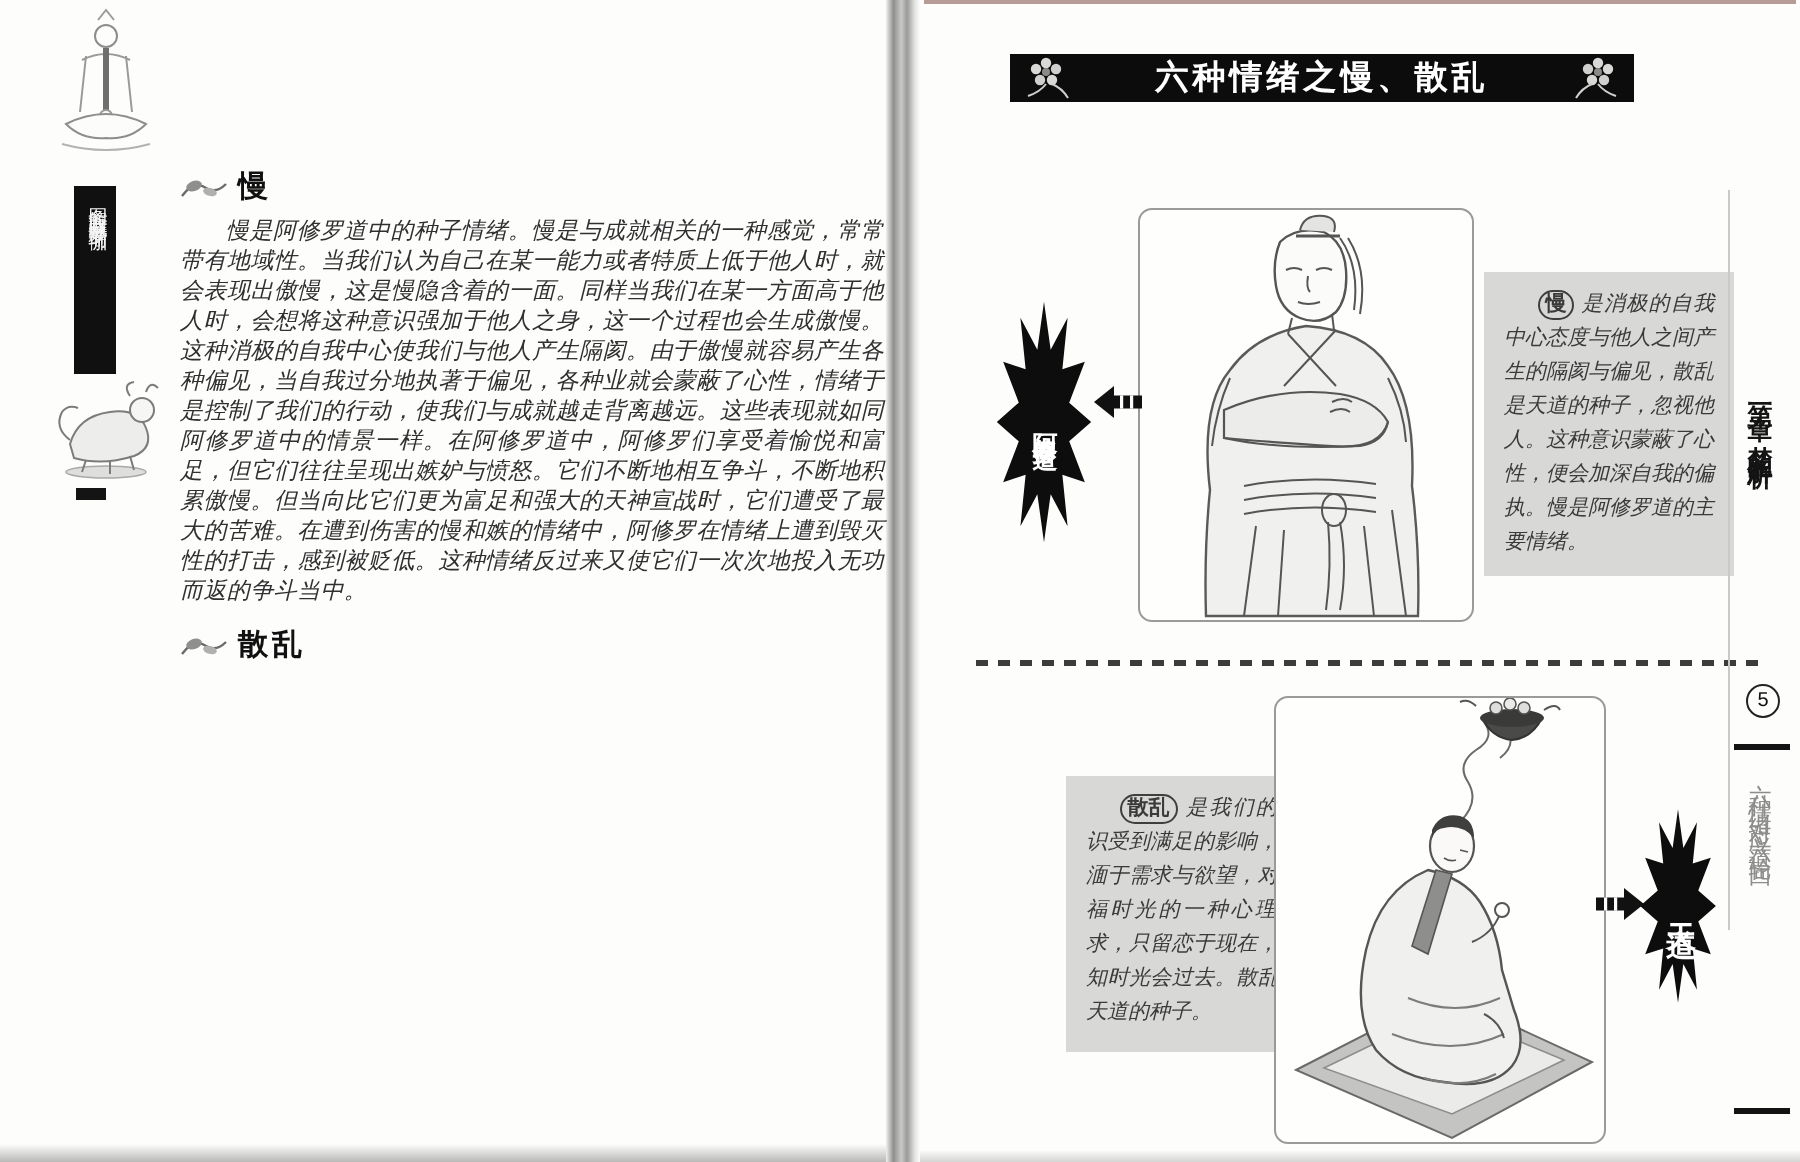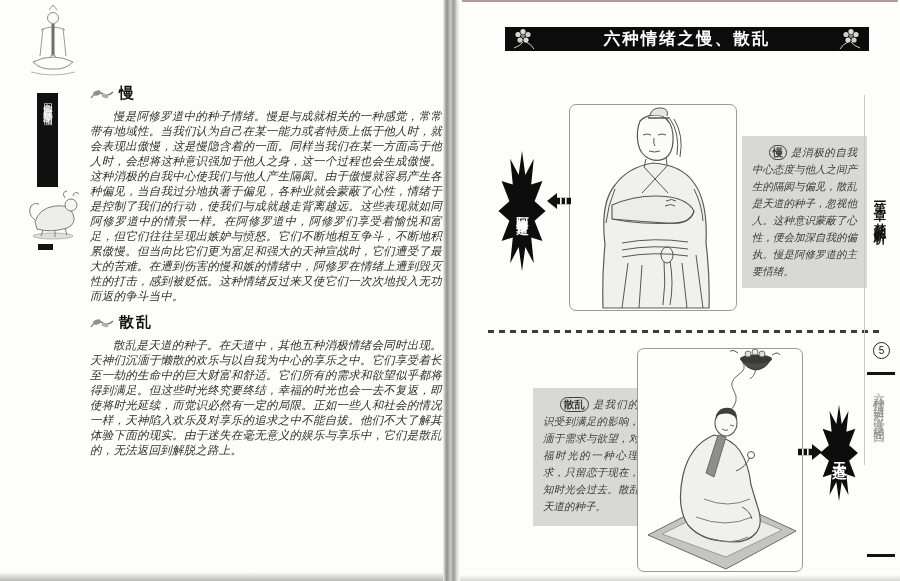--- a/index.html
+++ b/index.html
@@ -36,21 +36,21 @@
   .left-main{left:90px;top:84px;width:352px;}
   .sec-head{display:flex;align-items:center;gap:5px;margin:0 0 6px 0;}
   .sec-head .hchar{font-size:15px;font-weight:bold;color:#101010;letter-spacing:2px;}
   .body-par{
     margin:0 0 9px 0;font-size:11.5px;line-height:15px;letter-spacing:.2px;
     text-align:justify;text-indent:2em;color:#303030;font-style:italic;
   }
 
   
   .banner{
-    left:505px;top:27px;width:364px;height:24px;background:#0c0c0c;
+    left:505px;top:27px;width:312px;height:24px;background:#0c0c0c;
     display:flex;align-items:center;justify-content:center;
   }
   .banner .title{
     color:#ffffff;font-weight:bold;font-size:16.5px;letter-spacing:2px;
     font-family:"Liberation Sans","DejaVu Sans",sans-serif;
   }
   .banner .fl{position:absolute;left:5px;top:1px;}
   .banner .fr{position:absolute;right:5px;top:1px;transform:scaleX(-1);}
   .intro{
     left:504px;top:58px;width:382px;margin:0;
@@ -161,21 +161,20 @@
     <p class="body-par">慢是阿修罗道中的种子情绪。慢是与成就相关的一种感觉，常常带有地域性。当我们认为自己在某一能力或者特质上低于他人时，就会表现出傲慢，这是慢隐含着的一面。同样当我们在某一方面高于他人时，会想将这种意识强加于他人之身，这一个过程也会生成傲慢。这种消极的自我中心使我们与他人产生隔阂。由于傲慢就容易产生各种偏见，当自我过分地执著于偏见，各种业就会蒙蔽了心性，情绪于是控制了我们的行动，使我们与成就越走背离越远。这些表现就如同阿修罗道中的情景一样。在阿修罗道中，阿修罗们享受着愉悦和富足，但它们往往呈现出嫉妒与愤怒。它们不断地相互争斗，不断地积累傲慢。但当向比它们更为富足和强大的天神宣战时，它们遭受了最大的苦难。在遭到伤害的慢和嫉的情绪中，阿修罗在情绪上遭到毁灭性的打击，感到被贬低。这种情绪反过来又使它们一次次地投入无功而返的争斗当中。</p>
 
     <div class="sec-head">
       <svg width="24" height="14" viewBox="0 0 24 14">
         <path d="M1,11 Q7,3 13,7 Q18,10 23,5" fill="none" stroke="#6a6a68" stroke-width="1.2"></path>
         <ellipse cx="7" cy="6" rx="4" ry="2.5" fill="#8f8f8d" transform="rotate(-20 7 6)"></ellipse>
         <ellipse cx="15" cy="9" rx="3.5" ry="2" fill="#b0b0ae" transform="rotate(15 15 9)"></ellipse>
       </svg>
       <span class="hchar">散乱</span>
     </div>
-    <p class="body-par">散乱是天道的种子。在天道中，其他五种消极情绪会同时出现。天神们沉湎于懒散的欢乐与以自我为中心的享乐之中。它们享受着长至一劫的生命中的巨大财富和舒适。它们所有的需求和欲望似乎都将得到满足。但这些时光终究要终结，幸福的时光也会一去不复返，即使将时光延续，而觉识必然有一定的局限。正如一些人和社会的情况一样，天神陷入欢乐及对享乐的追求之中不能自拔。他们不大了解其体验下面的现实。由于迷失在毫无意义的娱乐与享乐中，它们是散乱的，无法返回到解脱之路上。</p>
   </div>
 
   <div class="abs banner">
     <svg class="fl" width="26" height="22" viewBox="0 0 26 22">
       <circle cx="13" cy="3.5" r="2.6" fill="#d8d8d6"></circle>
         <circle cx="18" cy="6.5" r="2.6" fill="#cfcfcd"></circle>
       <circle cx="16" cy="12" r="2.6" fill="#d8d8d6"></circle>
         <circle cx="10" cy="12" r="2.6" fill="#cfcfcd"></circle>
       <circle cx="8" cy="6.5" r="2.6" fill="#d8d8d6"></circle>
         <circle cx="13" cy="8" r="2" fill="#8a8a88"></circle>

